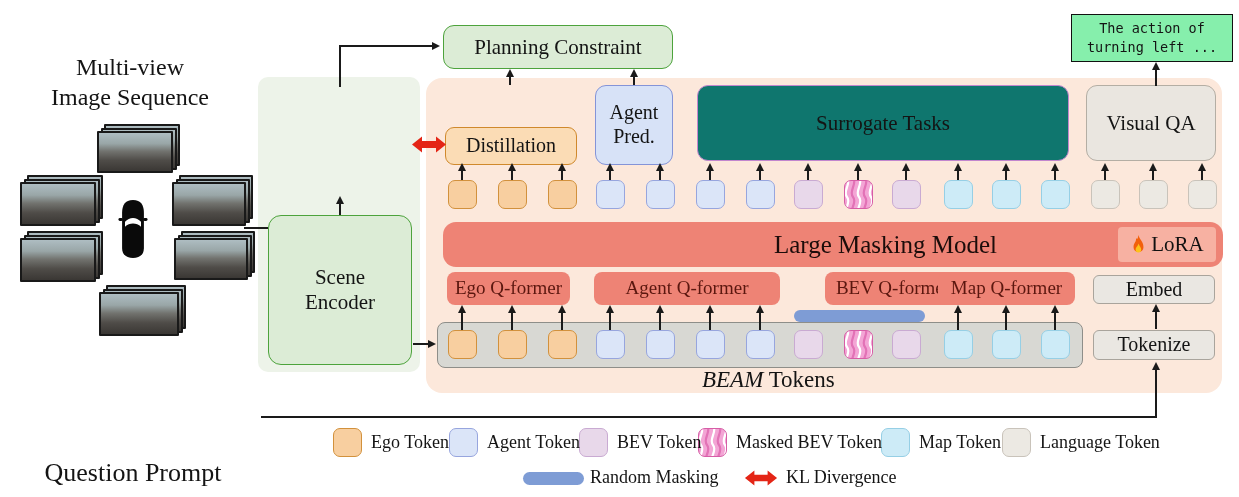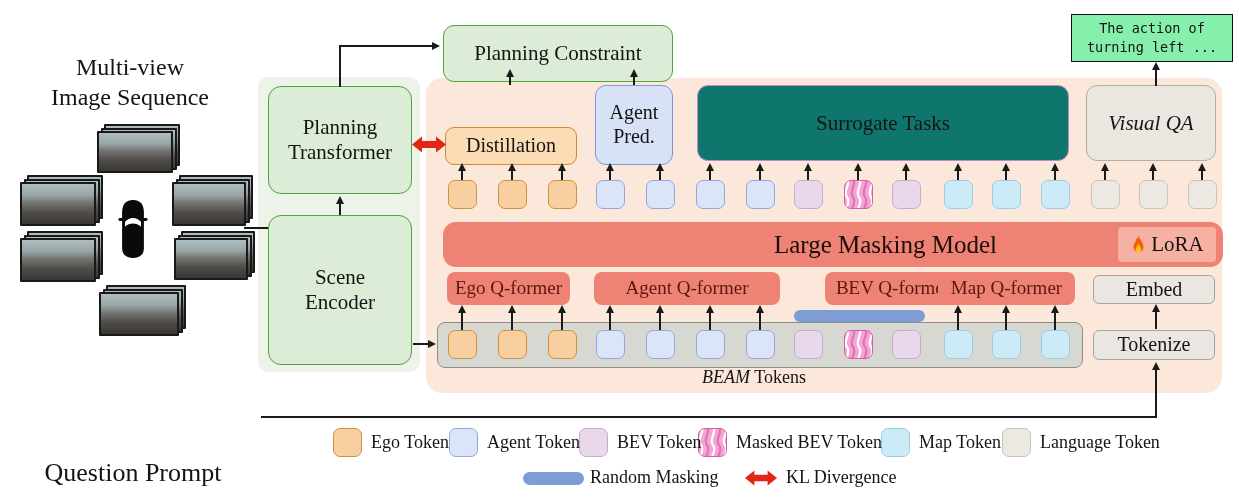--- a/index.html
+++ b/index.html
@@ -6,21 +6,21 @@
   #stage{position:relative;width:1239px;height:497px;background:#ffffff;overflow:hidden;
          font-family:"Liberation Serif","DejaVu Serif",serif;color:#141414;}
   .abs{position:absolute;box-sizing:border-box;}
   .panel{position:absolute;box-sizing:border-box;border-radius:16px;}
   .box{position:absolute;box-sizing:border-box;display:flex;align-items:center;justify-content:center;
        text-align:center;border-radius:11px;border:1.6px solid;white-space:pre-line;line-height:1.18;}
   .green{background:#dcecd6;border-color:#4da33c;}
   .orange{background:#fbdcb5;border-color:#d0892c;border-radius:9px;}
   .blue{background:#d7e2f7;border-color:#8494d8;}
   .purple{background:#0f766e;border-color:#c286ce;}
-  .grayb{background:#eae6e0;border-color:#b4aea4;font-style:italic;}
+  .grayb{background:#eae6e0;border-color:#b4aea4;}
   .graysm{background:#eae7e2;border-color:#a9a49c;border-radius:6px;font-size:20px;}
   .monobox{background:#86efac;border:1.6px solid #111;border-radius:0;
            font-family:"DejaVu Sans Mono","Liberation Mono",monospace;font-size:13.5px;line-height:1.42;}
   .qformer{background:#ee8375;border:none;border-radius:8px;color:#5b170f;font-size:19px;}
   .llmband{position:absolute;box-sizing:border-box;background:#ee8375;border-radius:13px;
            display:flex;align-items:center;}
   .llmlabel{flex:1;text-align:center;font-size:25px;padding-left:105px;color:#1c0c0a;}
   .lora{position:absolute;display:flex;align-items:center;justify-content:center;gap:4px;
         background:#f7b1a2;border-radius:4px;font-size:21px;color:#111;}
   .token{position:absolute;box-sizing:border-box;border:1.6px solid;border-radius:7px;overflow:hidden;z-index:4;}
@@ -32,21 +32,21 @@
         border-top:4.2px solid transparent;border-bottom:4.2px solid transparent;border-left:8px solid #1a1a1a;}
   .photo-stack{position:absolute;}
   .photo-stack i{position:absolute;width:100%;height:100%;border:2px solid #191919;border-radius:1px;
         background:linear-gradient(180deg,#aebdc2 0%,#99a6a7 28%,#72736f 48%,#4f4c48 72%,#3a3734 100%);}
   .photo-stack i:nth-child(1){top:-7px;left:7px;}
   .photo-stack i:nth-child(2){top:-3.5px;left:3.5px;}
   .photo-stack i:nth-child(3){top:0;left:0;}
   .caption{position:absolute;text-align:center;}
   .legend-label{position:absolute;font-size:18px;white-space:nowrap;z-index:5;}
   .maskbar{position:absolute;background:#7e9cd5;border-radius:7px;z-index:5;}
-  .beamlabel{position:absolute;font-size:18px;z-index:5;}
+  .beamlabel{position:absolute;font-size:23px;z-index:5;}
   .beamlabel .it{font-style:italic;}
 </style>
 </head>
 <body>
 
 <div id="stage">
 
   <div class="panel" style="left:258px;top:77px;width:162px;height:295px;background:#edf3e9;border-radius:10px;"></div>
   <div class="panel" style="left:426px;top:78px;width:796px;height:315px;background:#fce8db;"></div>
 
@@ -86,26 +86,24 @@
 
   <svg class="abs" style="left:117px;top:198px;" width="32" height="62" viewBox="0 0 44 84">
     <path d="M22 2 C33 2 37 9 37 20 L37 68 C37 78 30 82 22 82 C14 82 7 78 7 68 L7 20 C7 9 11 2 22 2 Z" fill="#0a0a0a"></path>
     <rect x="2" y="27" width="6" height="4" rx="2" fill="#0a0a0a"></rect>
     <rect x="36" y="27" width="6" height="4" rx="2" fill="#0a0a0a"></rect>
     <path d="M11 32 C17 25 27 25 33 32 L33 39 C27 33 17 33 11 39 Z" fill="#ffffff"></path>
   </svg>
 
   <div class="caption" style="left:23px;top:458px;width:220px;font-size:26px;">Question Prompt</div>
 
-  <div class="box green" style="left:268px;top:86px;width:144px;height:108px;font-size:21px;border-radius:13px;">Planning
-Transformer</div>
   <div class="box green" style="left:268px;top:215px;width:144px;height:150px;font-size:21px;border-radius:13px;">Scene
 Encoder</div>
 
-  <div class="box green" style="left:443px;top:25px;width:230px;height:57px;font-size:21px;">Planning Constraint</div>
+  <div class="box green" style="left:443px;top:25px;width:230px;height:44px;font-size:21px;">Planning Constraint</div>
   <div class="box monobox" style="left:1071px;top:14px;width:162px;height:48px;">The action of
 turning left ...</div>
 
   <div class="box orange" style="left:445px;top:127px;width:132px;height:38px;font-size:20px;">Distillation</div>
   <div class="box blue" style="left:595px;top:85px;width:78px;height:80px;font-size:20px;">Agent
 Pred.</div>
   <div class="box purple" style="left:697px;top:85px;width:372px;height:76px;font-size:21px;">Surrogate Tasks</div>
   <div class="box grayb" style="left:1086px;top:85px;width:130px;height:76px;font-size:21px;">Visual QA</div>
 
   <div class="llmband" style="left:443px;top:222px;width:780px;height:45px;">

